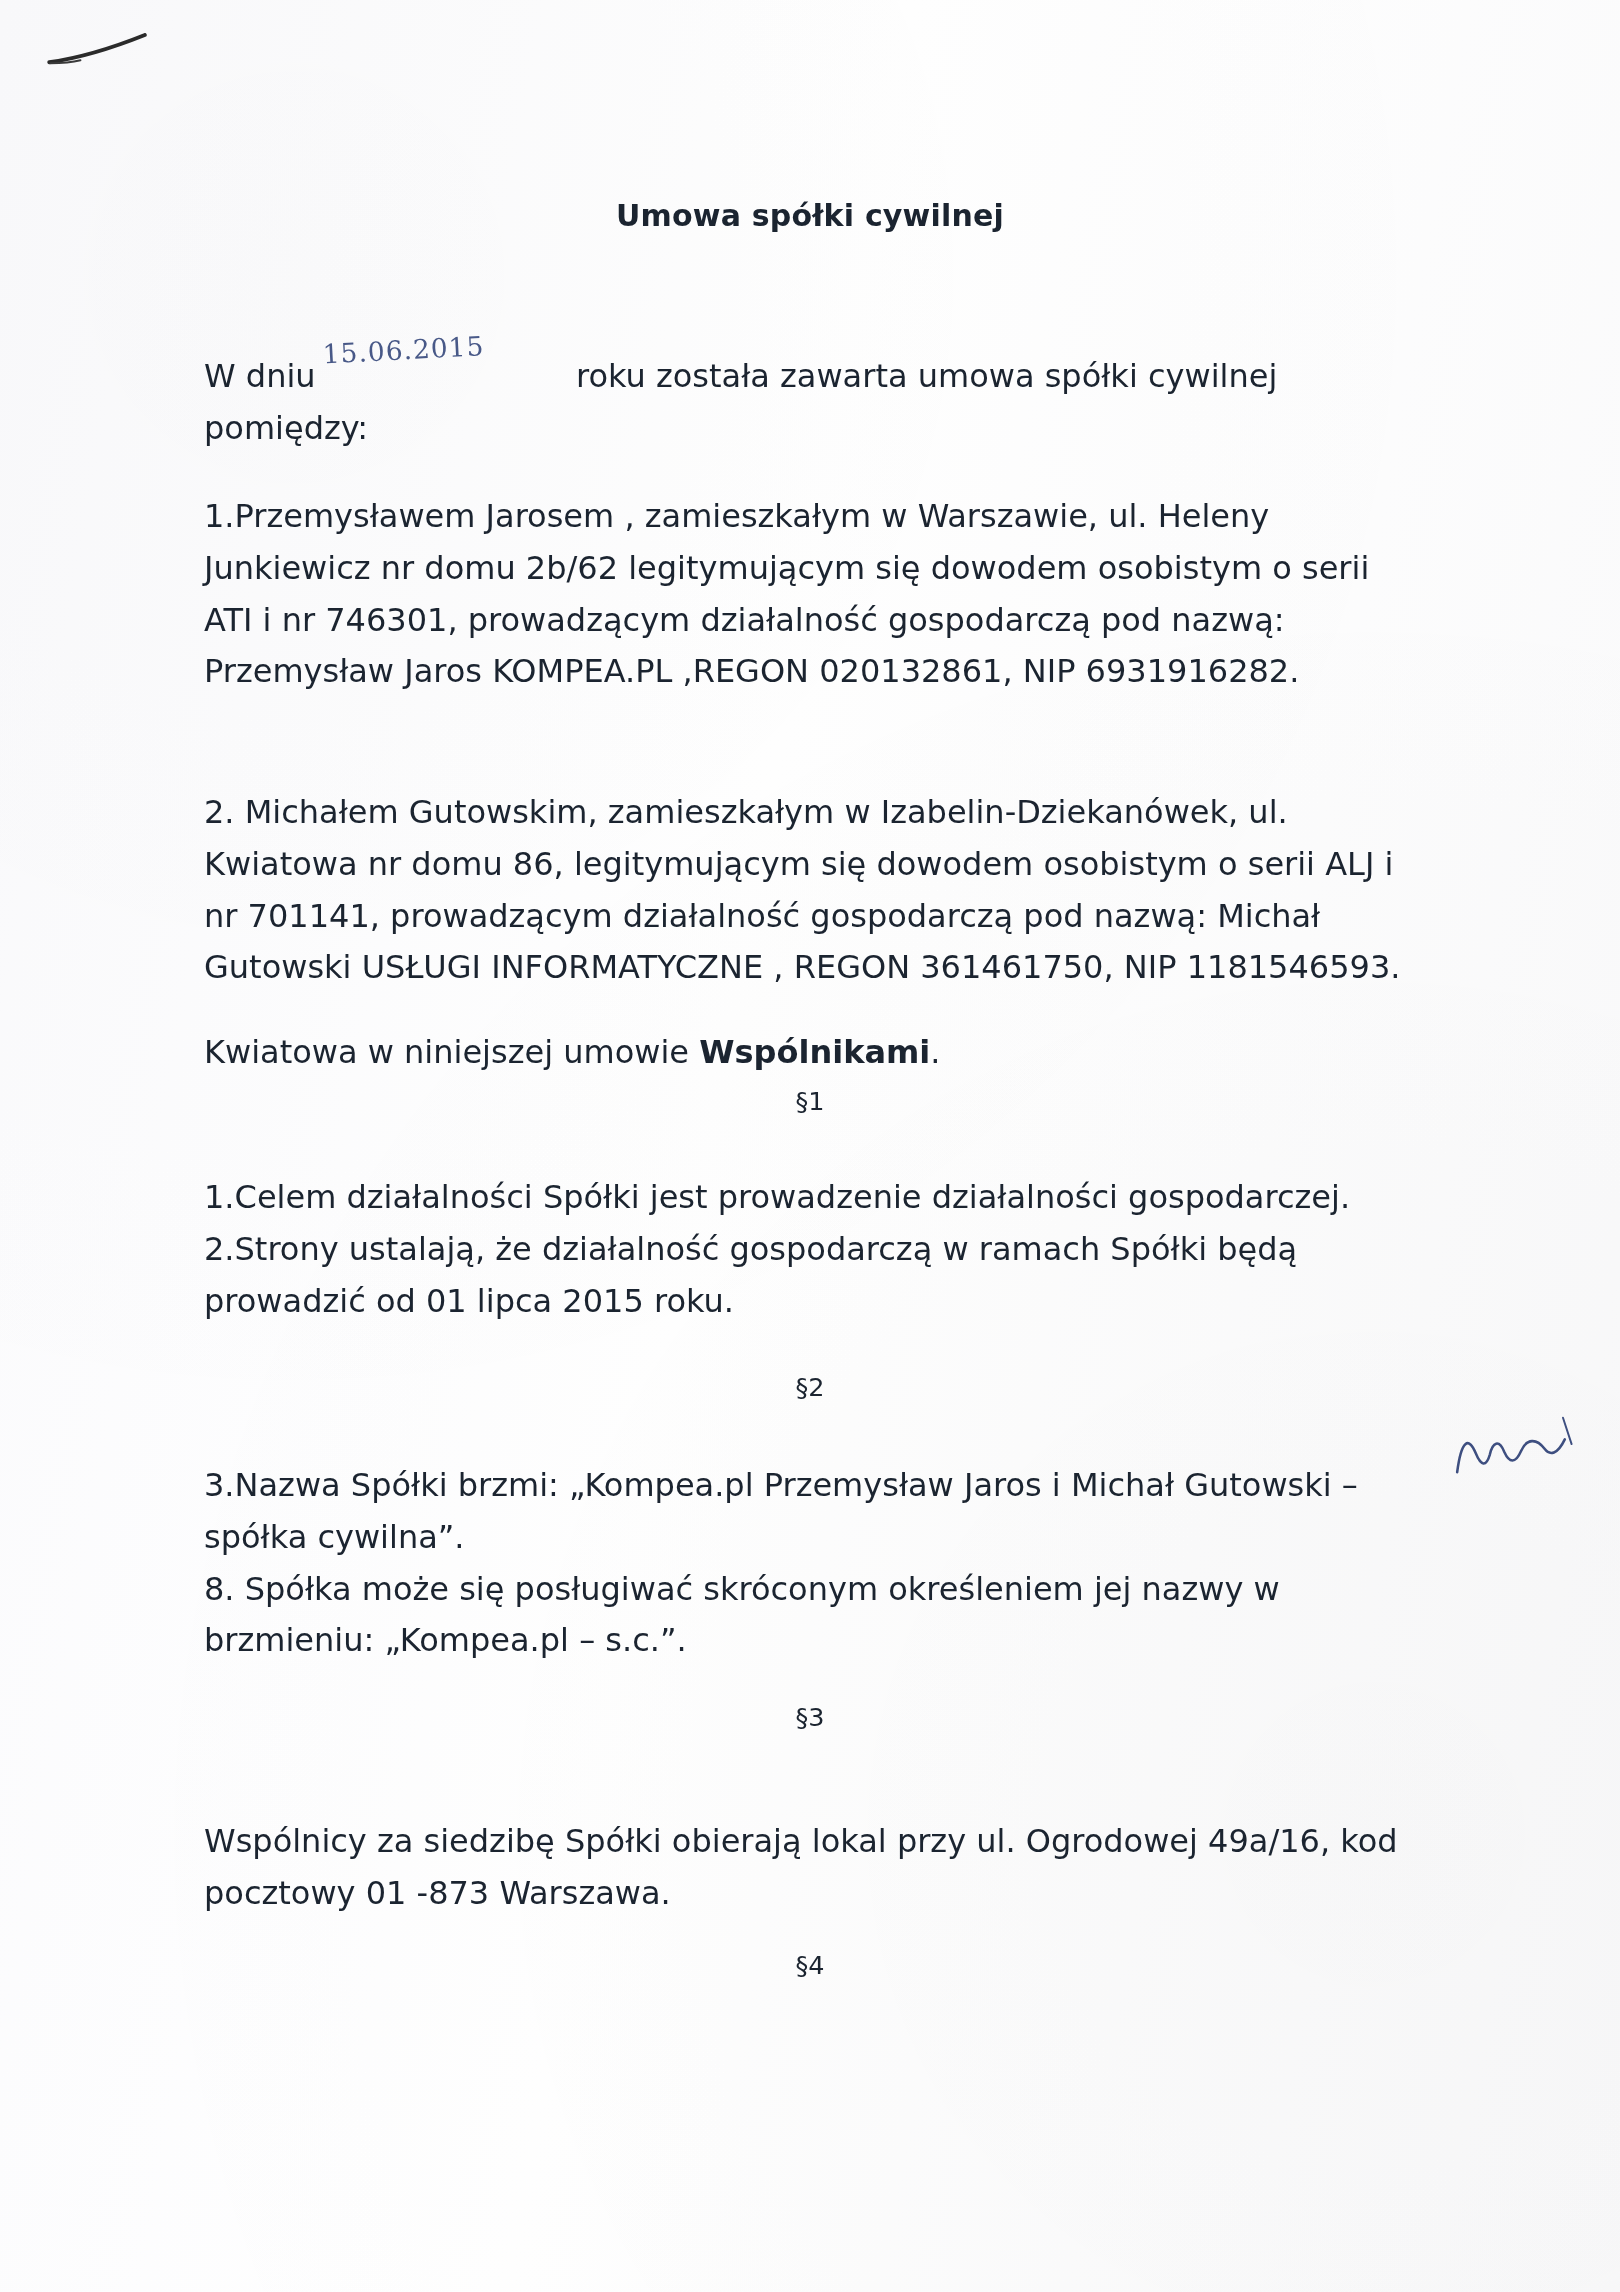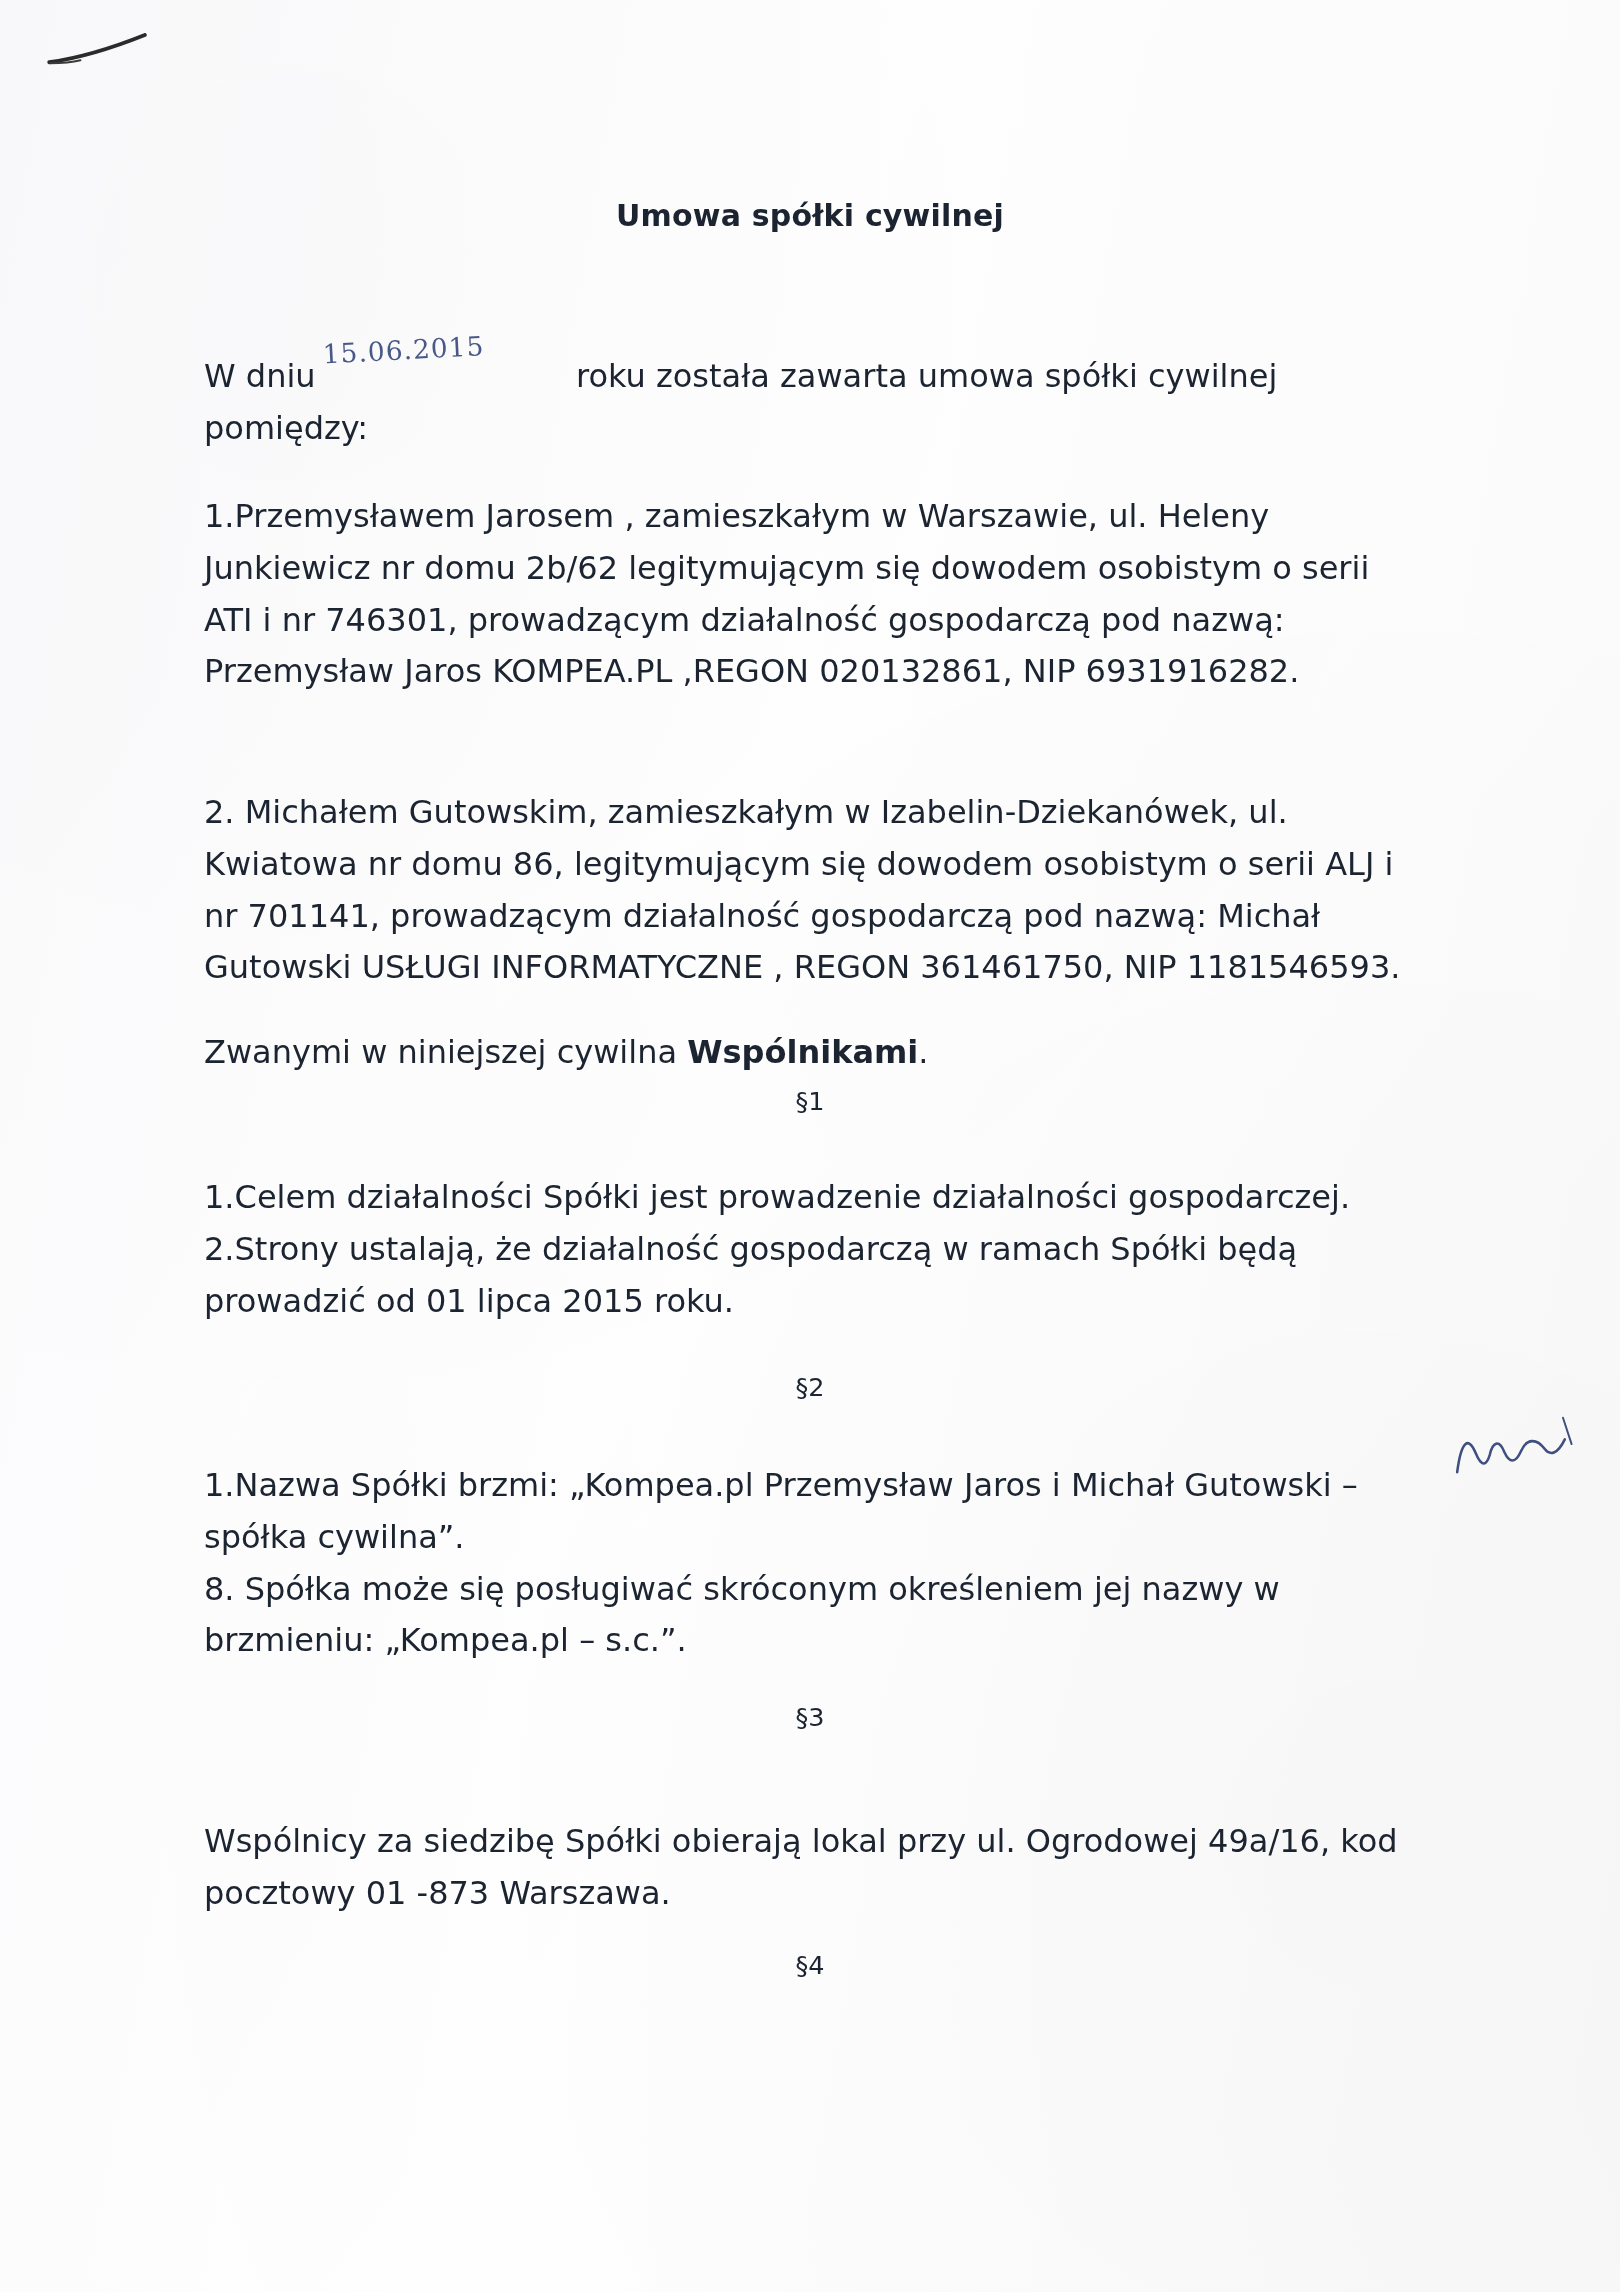--- a/index.html
+++ b/index.html
@@ -140,34 +140,34 @@
 
     <div class="handwriting-date">
       <span>15.06.2015</span>
     </div>
 
     <p class="body-text p-party1">1.Przemysławem Jarosem , zamieszkałym w Warszawie, ul. Heleny Junkiewicz nr domu 2b/62 legitymującym się dowodem osobistym o serii ATI i nr 746301, prowadzącym działalność gospodarczą pod nazwą: Przemysław Jaros KOMPEA.PL ,REGON 020132861, NIP 6931916282.</p>
 
     <p class="body-text p-party2">2. Michałem Gutowskim, zamieszkałym w Izabelin-Dziekanówek, ul. Kwiatowa nr domu 86, legitymującym się dowodem osobistym o serii ALJ i nr 701141, prowadzącym działalność gospodarczą pod nazwą: Michał Gutowski USŁUGI INFORMATYCZNE ,  REGON 361461750, NIP 1181546593.</p>
 
     <p class="body-text p-zwani">
-      <span>Zwanymi w niniejszej cywilna </span><b>Wspólnikami</b><span>.</span>
+      <span>Kwiatowa w niniejszej umowie </span><b>Wspólnikami</b><span>.</span>
     </p>
 
     <div class="section-mark sec-1-heading">§1</div>
 
     <div class="body-text p-sec1">
       <div>1.Celem działalności Spółki jest prowadzenie działalności gospodarczej.</div>
       <div>2.Strony ustalają, że działalność gospodarczą w ramach Spółki będą prowadzić od 01 lipca 2015 roku.</div>
     </div>
 
     <div class="section-mark sec-2-heading">§2</div>
 
     <div class="body-text p-sec2">
-      <div>1.Nazwa Spółki brzmi: „Kompea.pl Przemysław Jaros i Michał Gutowski – spółka cywilna”.</div>
+      <div>3.Nazwa Spółki brzmi: „Kompea.pl Przemysław Jaros i Michał Gutowski – spółka cywilna”.</div>
       <div>8. Spółka może się posługiwać skróconym określeniem jej nazwy w brzmieniu: „Kompea.pl – s.c.”.</div>
     </div>
 
     <div class="section-mark sec-3-heading">§3</div>
 
     <p class="body-text p-sec3">Wspólnicy za siedzibę Spółki obierają lokal przy ul. Ogrodowej 49a/16, kod pocztowy 01 -873 Warszawa.</p>
 
     <div class="section-mark sec-4-heading">§4</div>
 
     <div class="signature">

